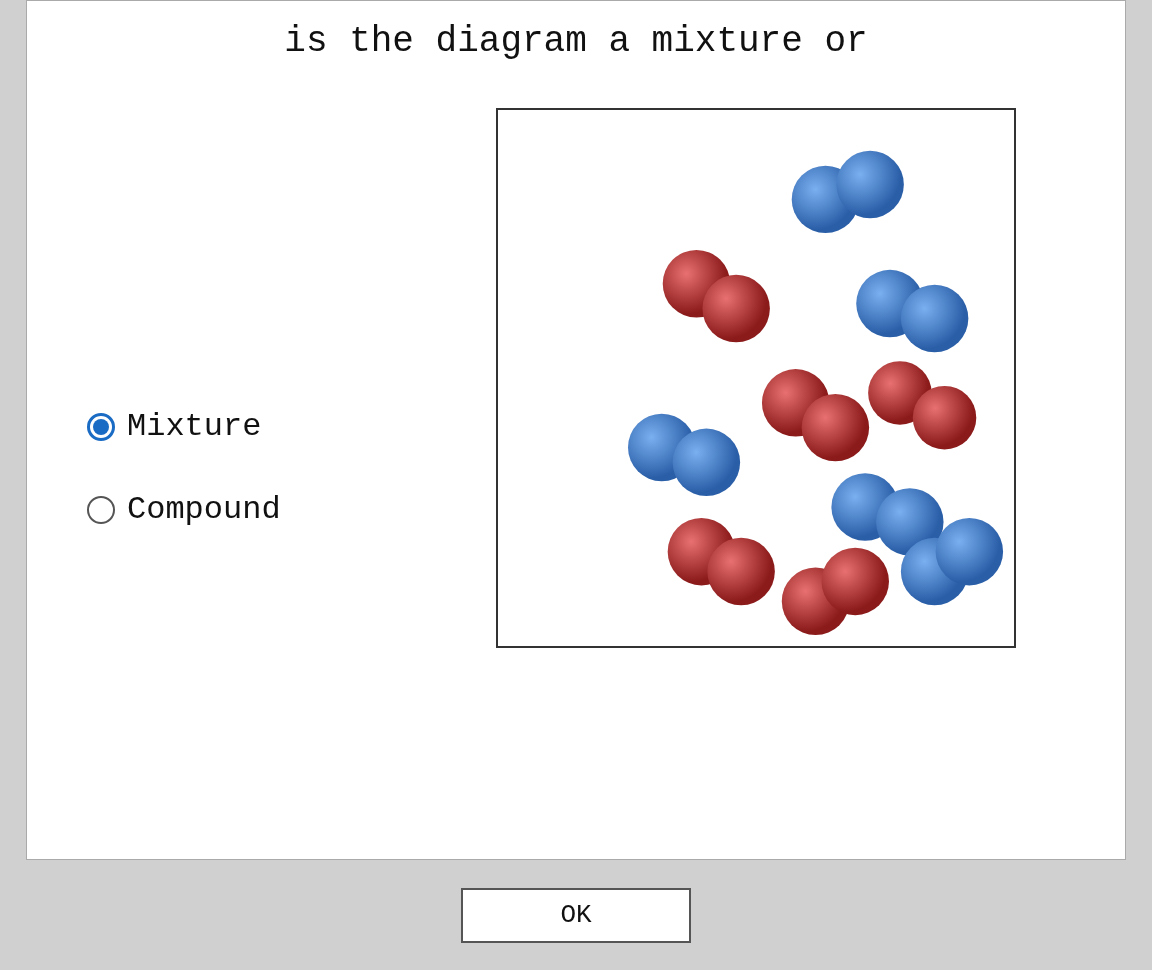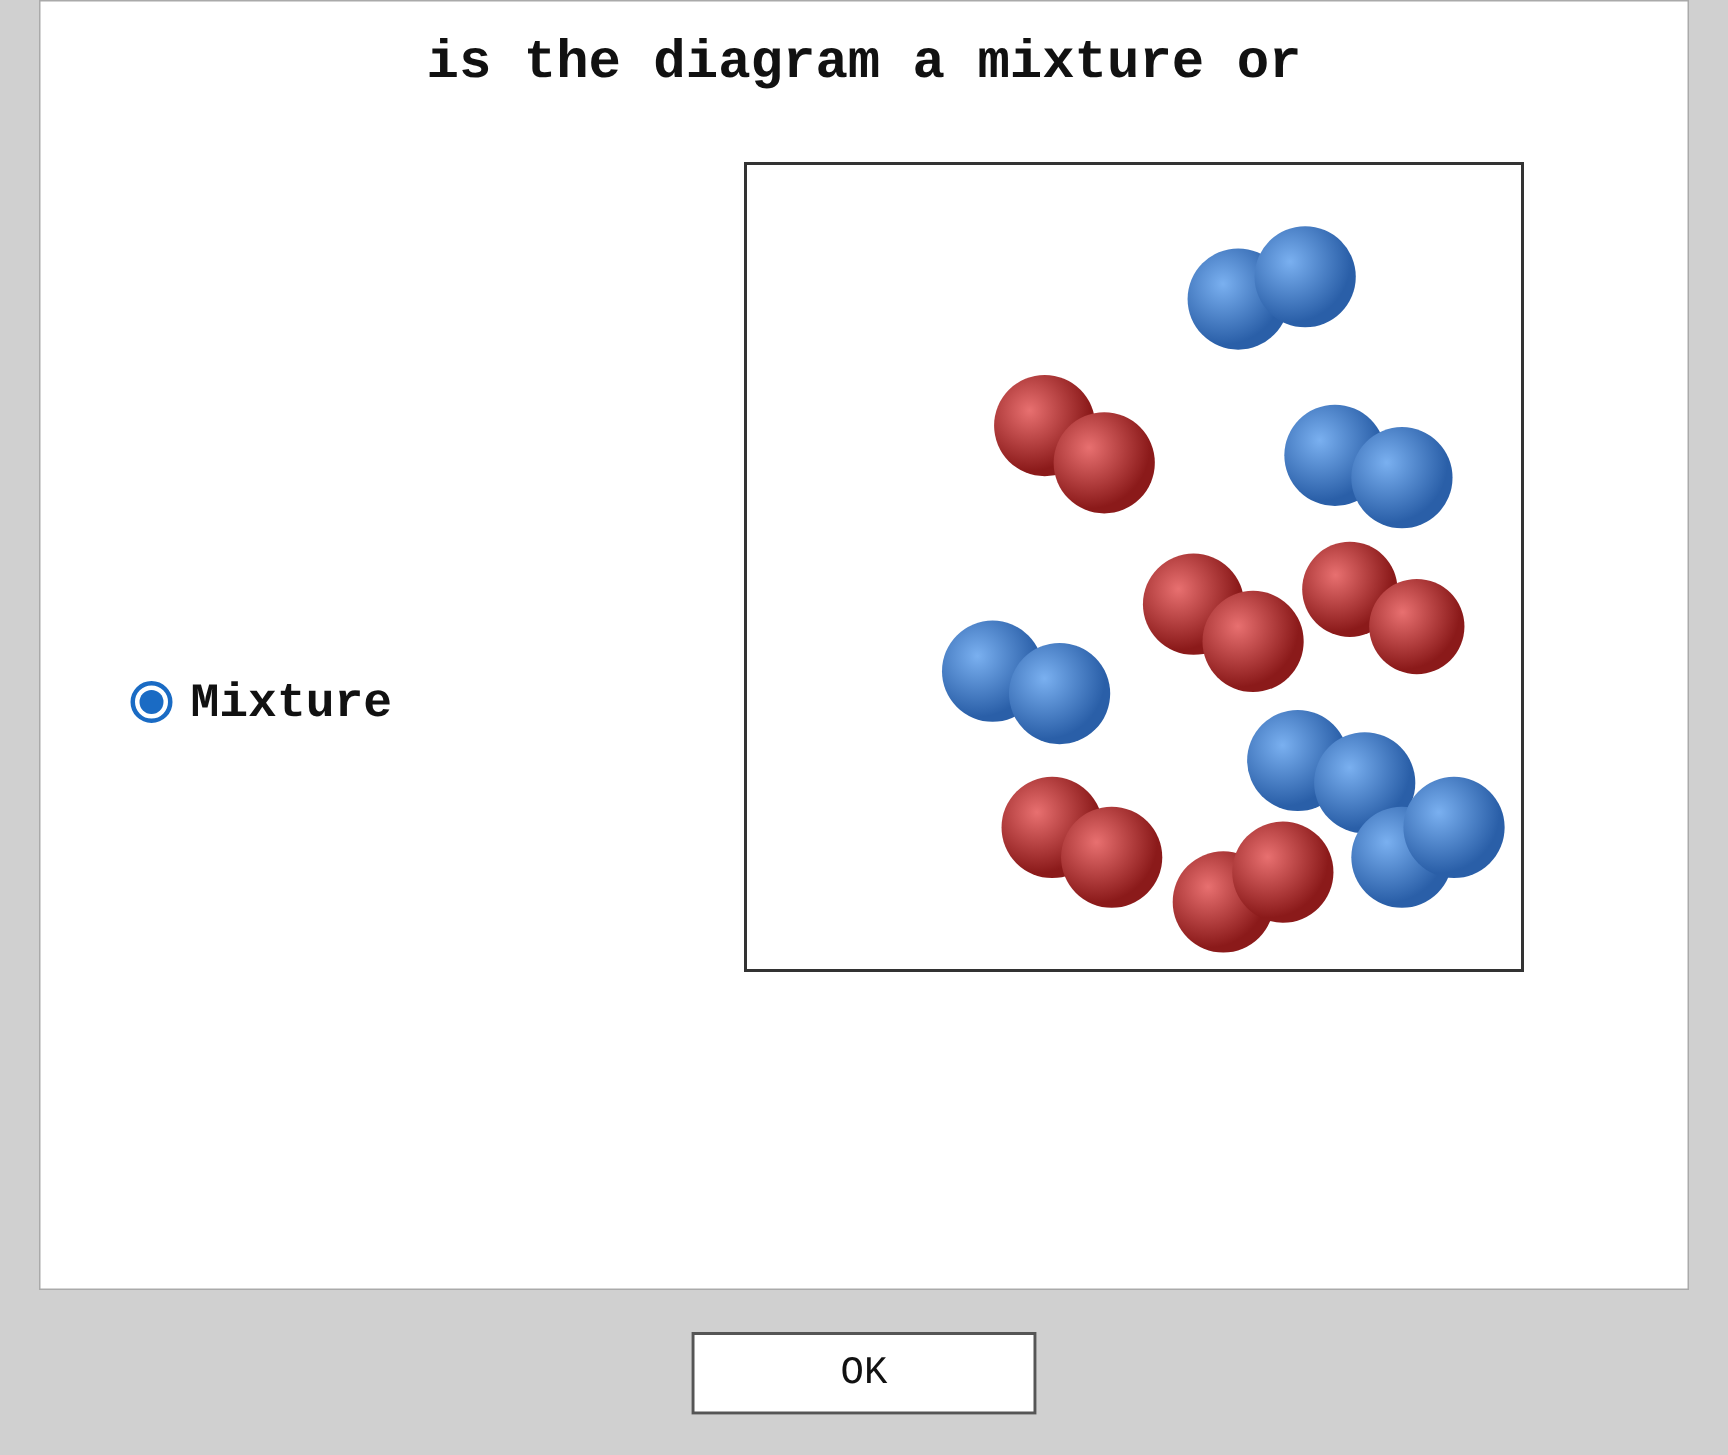--- a/index.html
+++ b/index.html
@@ -17,21 +17,20 @@
     .main-card {
       width: 1100px;
       min-height: 860px;
       background: #ffffff;
       border: 1px solid #aaa;
       margin-top: 0;
       display: flex;
       flex-direction: column;
       padding: 0;
       position: relative;
-      font-weight: bold;
     }
 
     .question-header {
       padding: 18px 30px 12px 30px;
       font-size: 36px;
       font-family: 'Courier New', Courier, monospace;
       color: #111;
       text-align: center;
       line-height: 1.3;
       border-bottom: none;
@@ -137,20 +136,24 @@
 <div class="main-card">
   <div class="question-header">
     <span>is the diagram a mixture or</span><br>
   </div>
 
   <div class="content-area">
     <div class="options-panel">
       <label class="radio-option">
         <div class="radio-circle selected"></div>
         <span>Mixture</span>
+      </label>
+      <label class="radio-option">
+        <div class="radio-circle"></div>
+        <span>Compound</span>
       </label>
     </div>
 
     <div class="diagram-panel">
       <div class="diagram-box">
         <svg viewBox="0 0 520 540" xmlns="http://www.w3.org/2000/svg">
           <defs>
             <radialGradient id="blueGrad" cx="35%" cy="35%" r="60%">
               <stop offset="0%" stop-color="#7ab0f0"></stop>
               <stop offset="100%" stop-color="#2a5fa8"></stop>

